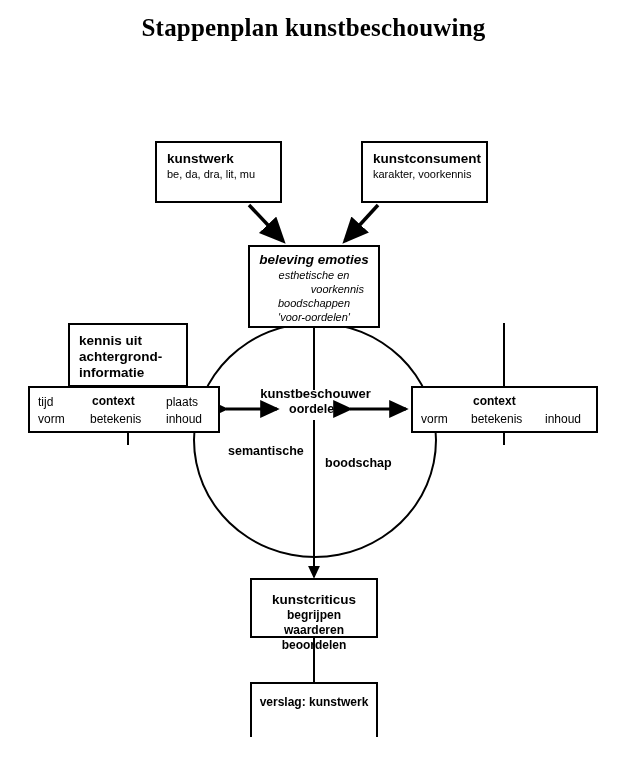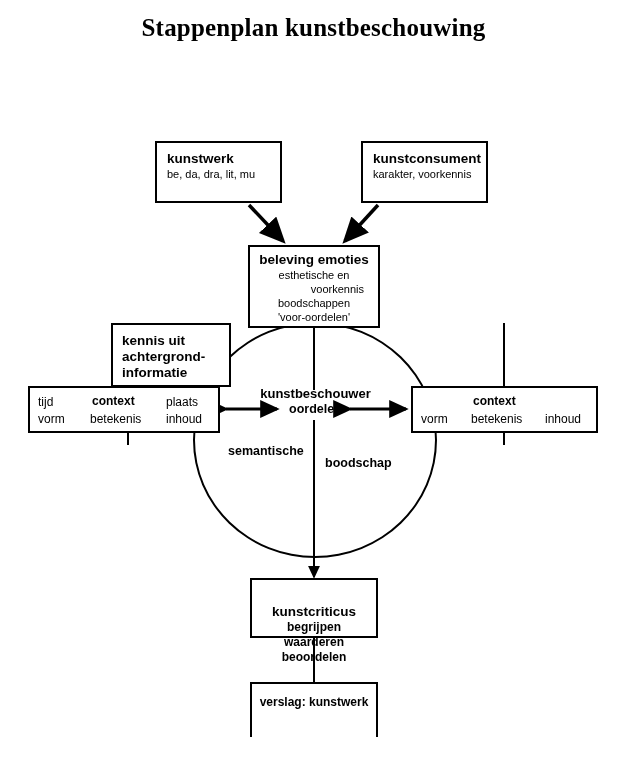--- a/index.html
+++ b/index.html
@@ -67,29 +67,29 @@
     padding: 8px 0 0 10px;
     margin-left: 7px;
   }
   #box-kunstconsument .bx-head { overflow: visible; }
 
   
   #box-beleving {
     left: 248px; top: 245px; width: 132px; height: 83px;
     padding: 5px 4px 0 4px;
     text-align: center;
+    font-style: italic;
   }
   #box-beleving .l-right { text-align: right; padding-right: 10px; }
 
   
   #box-kennis {
     left: 68px; top: 323px; width: 120px; height: 64px;
     padding: 8px 0 0 9px;
     z-index: 6;
-    margin-left: 43px;
   }
   
   #box-analyse {
     left: 442px; top: 323px; width: 130px; height: 64px;
     padding: 8px 0 0 11px;
     z-index: 6;
   }
 
   
   #box-context-left {
@@ -118,21 +118,21 @@
 
   
   #ctx-r-context   { left: 60px;  top: 6px; font-weight: bold; }
   #ctx-r-vorm      { left: 8px;   top: 24px; }
   #ctx-r-betekenis { left: 58px;  top: 24px; }
   #ctx-r-inhoud    { left: 132px; top: 24px; }
 
   
   #box-criticus {
     left: 250px; top: 578px; width: 128px; height: 60px;
-    padding-top: 24px;
+    padding-top: 12px;
     text-align: center;
   }
   
   #box-dossier {
     left: 250px; top: 682px; width: 128px; height: 60px;
     padding-top: 11px;
     text-align: center;
   }
 
   

